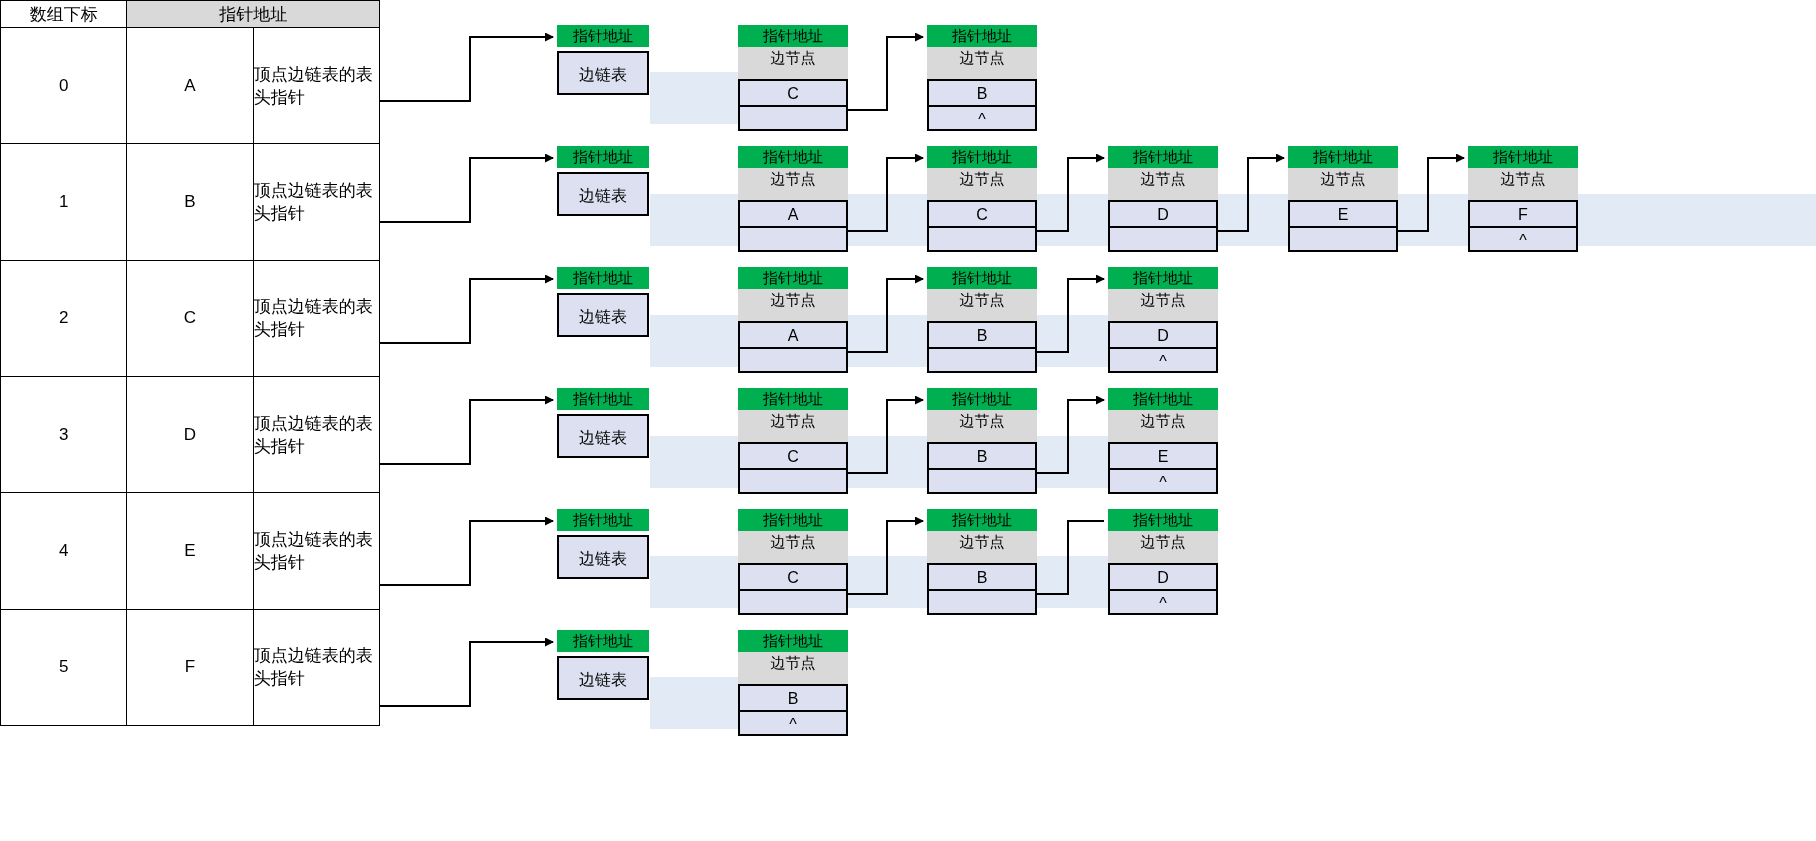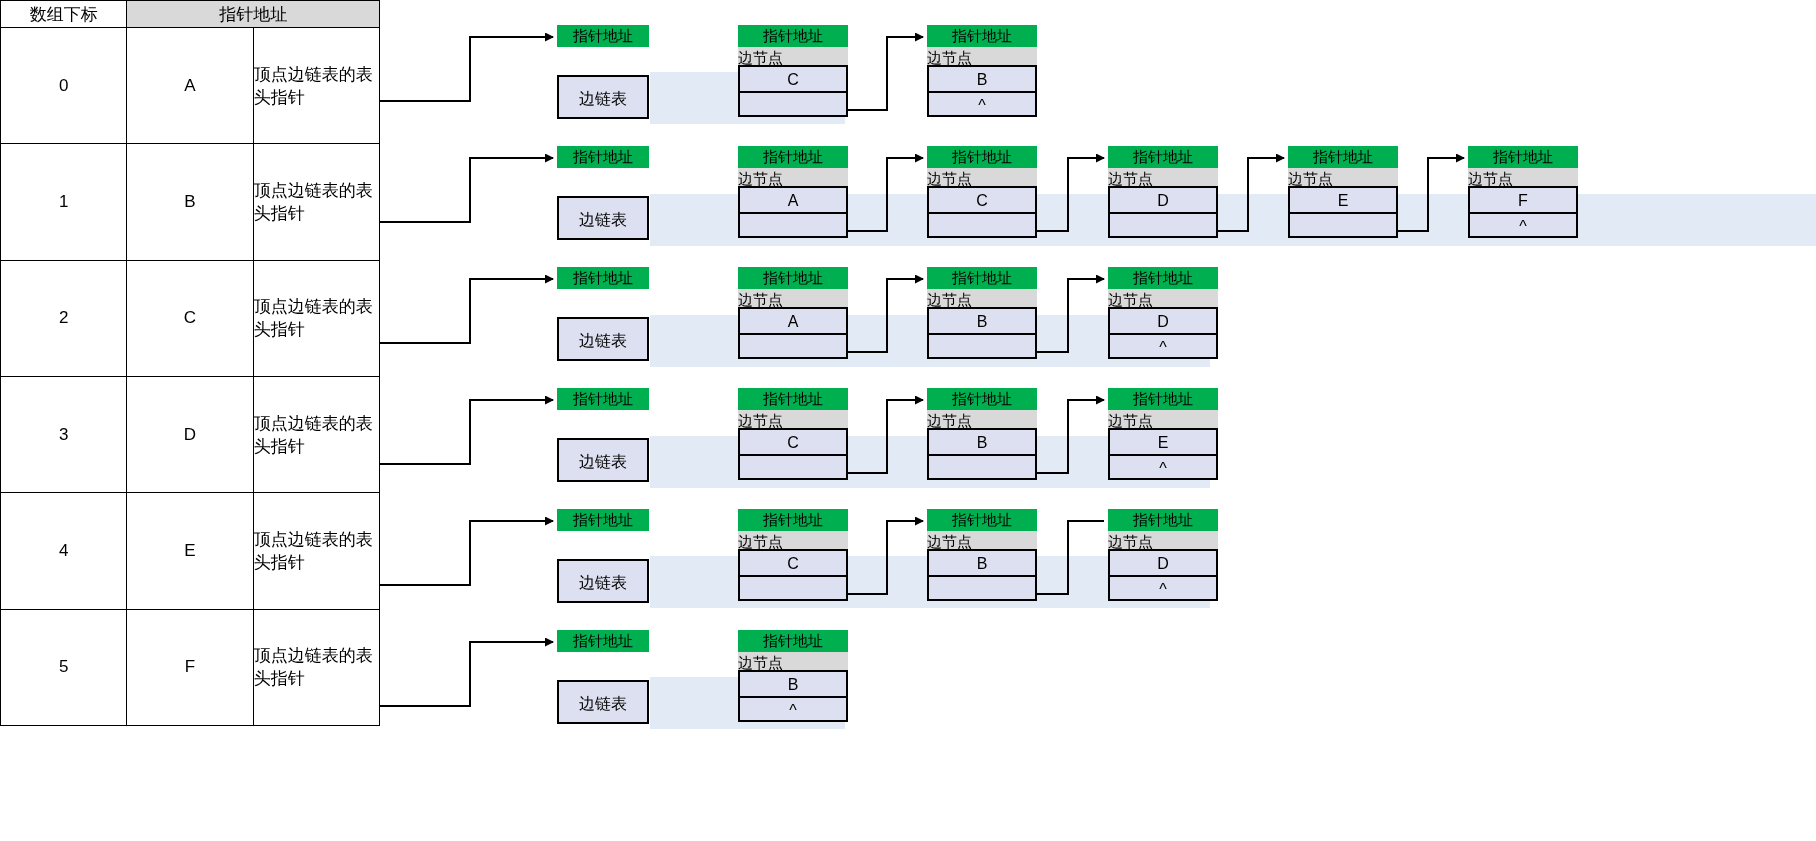--- a/index.html
+++ b/index.html
@@ -32,40 +32,40 @@
   
   .band{position:absolute;background:#e2ebf5;}
 
   
   .node{position:absolute;width:110px;}
   .node .hdr{
      height:22px;line-height:22px;background:#00b050;color:#000;
      text-align:center;font-size:15px;
   }
   .node .sub{
-     height:18px;line-height:22px;background:#d9d9d9;color:#000;
-     font-size:15px;
+     height:32px;line-height:22px;background:#d9d9d9;color:#000;
+     text-align:center;font-size:15px;
   }
   .node .cell{
      height:26px;line-height:26px;background:#dce0f0;color:#000;
      text-align:center;font-size:16px;
      border-left:2px solid #000;border-right:2px solid #000;
      border-top:2px solid #000;box-sizing:border-box;
   }
   .node .cell.last{border-bottom:2px solid #000;}
   .node .cell.empty{color:transparent;}
 
   
   .headnode{position:absolute;width:92px;}
   .headnode .hdr{
      height:22px;line-height:22px;background:#00b050;color:#000;
      text-align:center;font-size:15px;
   }
   .headnode .box{
-     margin-top:28px;height:44px;line-height:44px;background:#dce0f0;
+     margin-top:4px;height:44px;line-height:44px;background:#dce0f0;
      border:2px solid #000;box-sizing:border-box;text-align:center;font-size:16px;
   }
 </style>
 </head>
 <body>
 
 <div id="stage">
 
   <table id="vertex-table">
     <thead>

